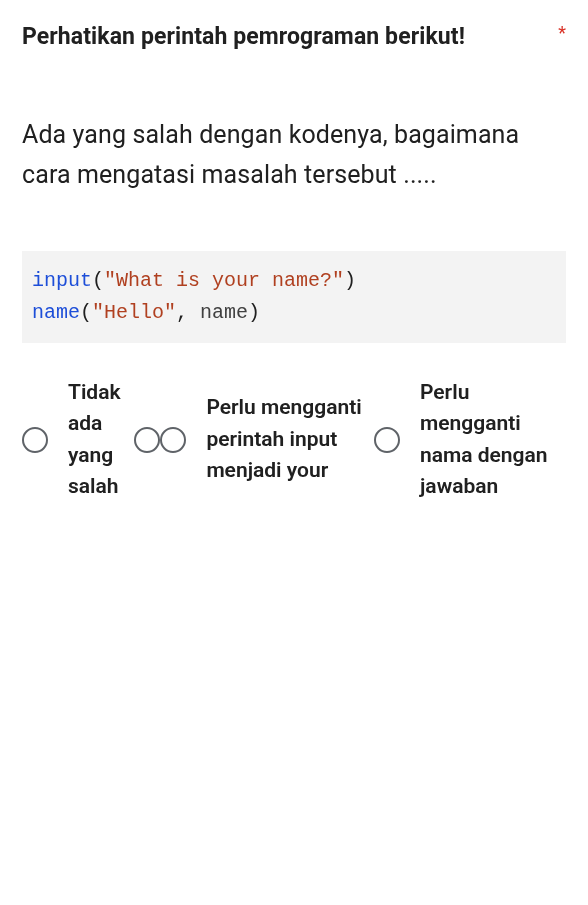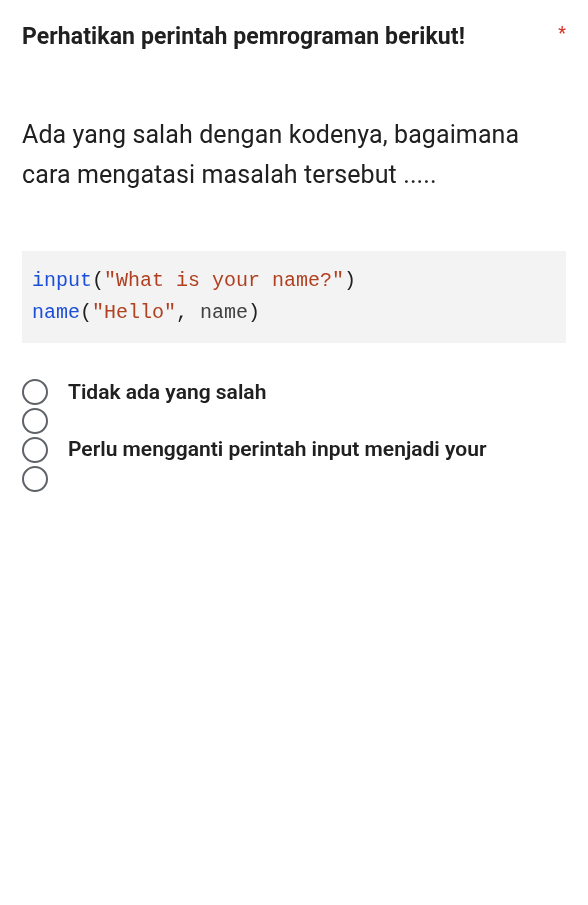--- a/index.html
+++ b/index.html
@@ -51,21 +51,20 @@
     .code-line {
       white-space: pre;
     }
     .kw-func { color: #1d4ed8; }
     .kw-paren { color: #202020; }
     .kw-string { color: #b04020; }
     .kw-comma { color: #202020; }
     .kw-var { color: #404040; }
     .options-list {
       display: flex;
-      flex-direction: column;
     }
     .option-row {
       display: flex;
       align-items: center;
       gap: 20px;
       cursor: pointer;
     }
     .radio-circle {
       width: 26px;
       height: 26px;
@@ -104,14 +103,15 @@
   </label>
   <label class="option-row">
     <span class="radio-circle"></span>
   </label>
   <label class="option-row">
     <span class="radio-circle"></span>
     <span class="option-label">Perlu mengganti perintah input menjadi your</span>
   </label>
   <label class="option-row">
     <span class="radio-circle"></span>
+    <span class="option-label">Perlu mengganti nama dengan jawaban</span>
   </label>
 </div>
 
 </body></html>

